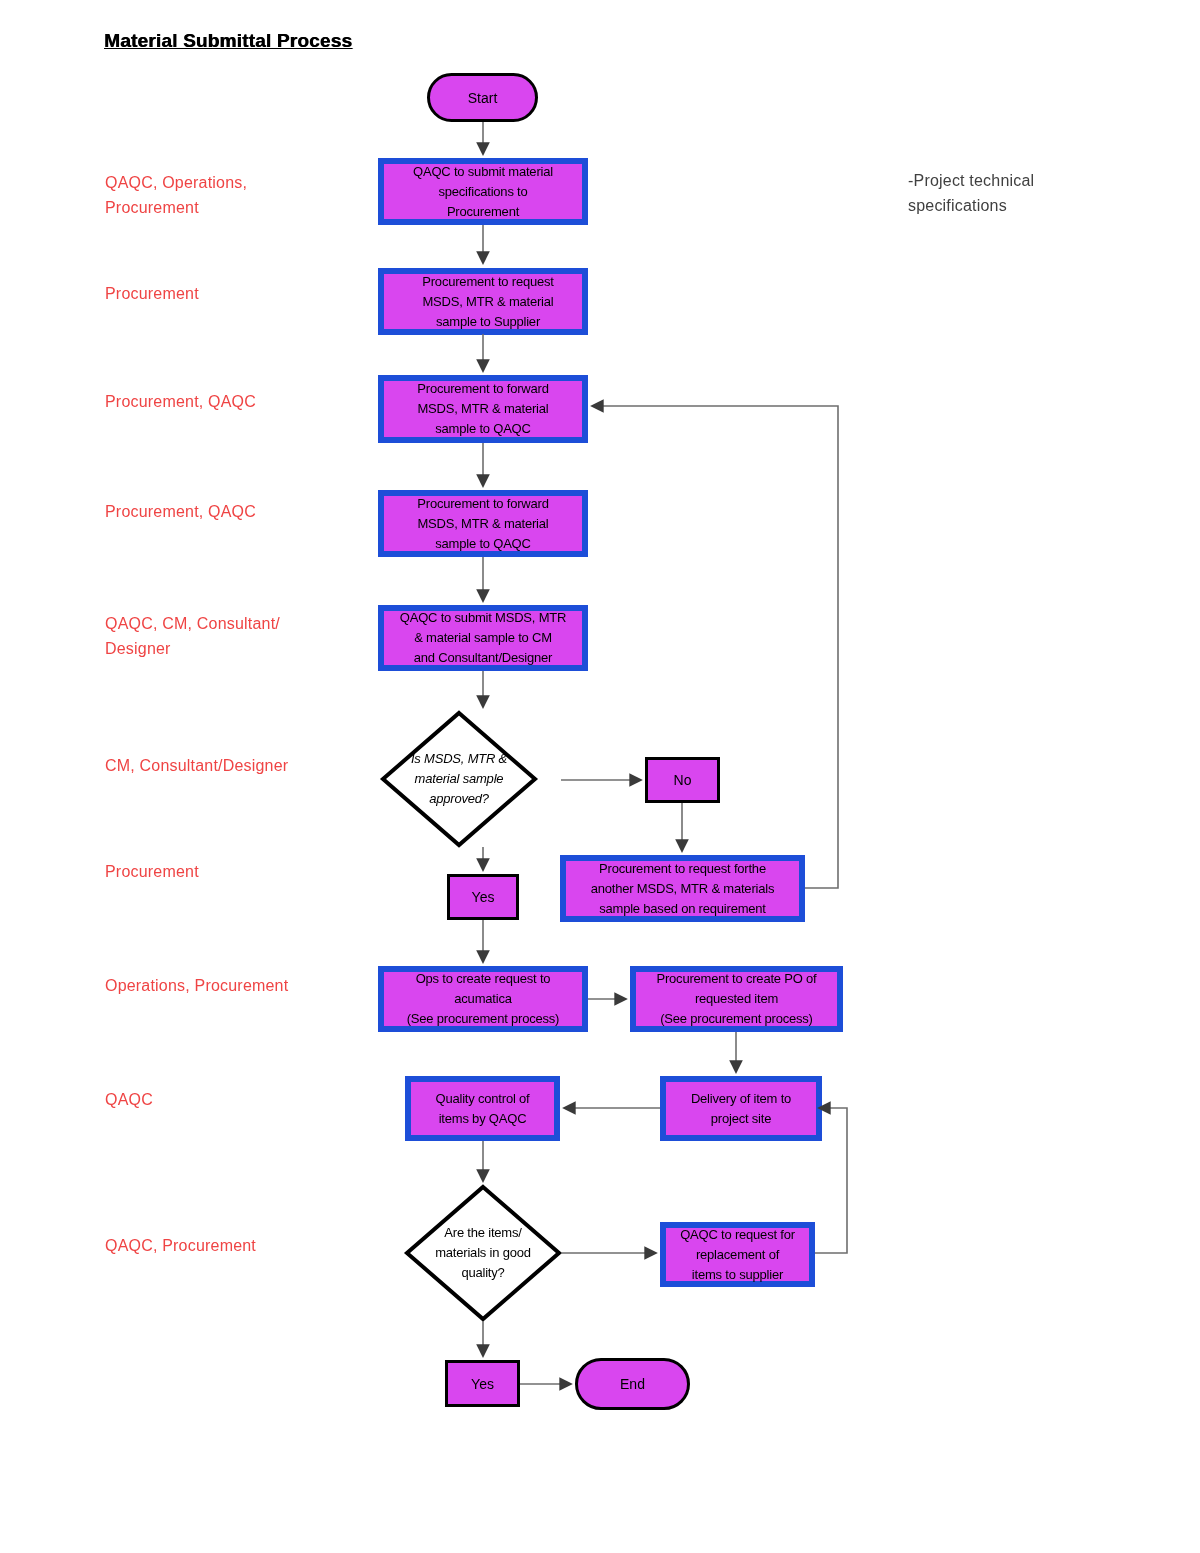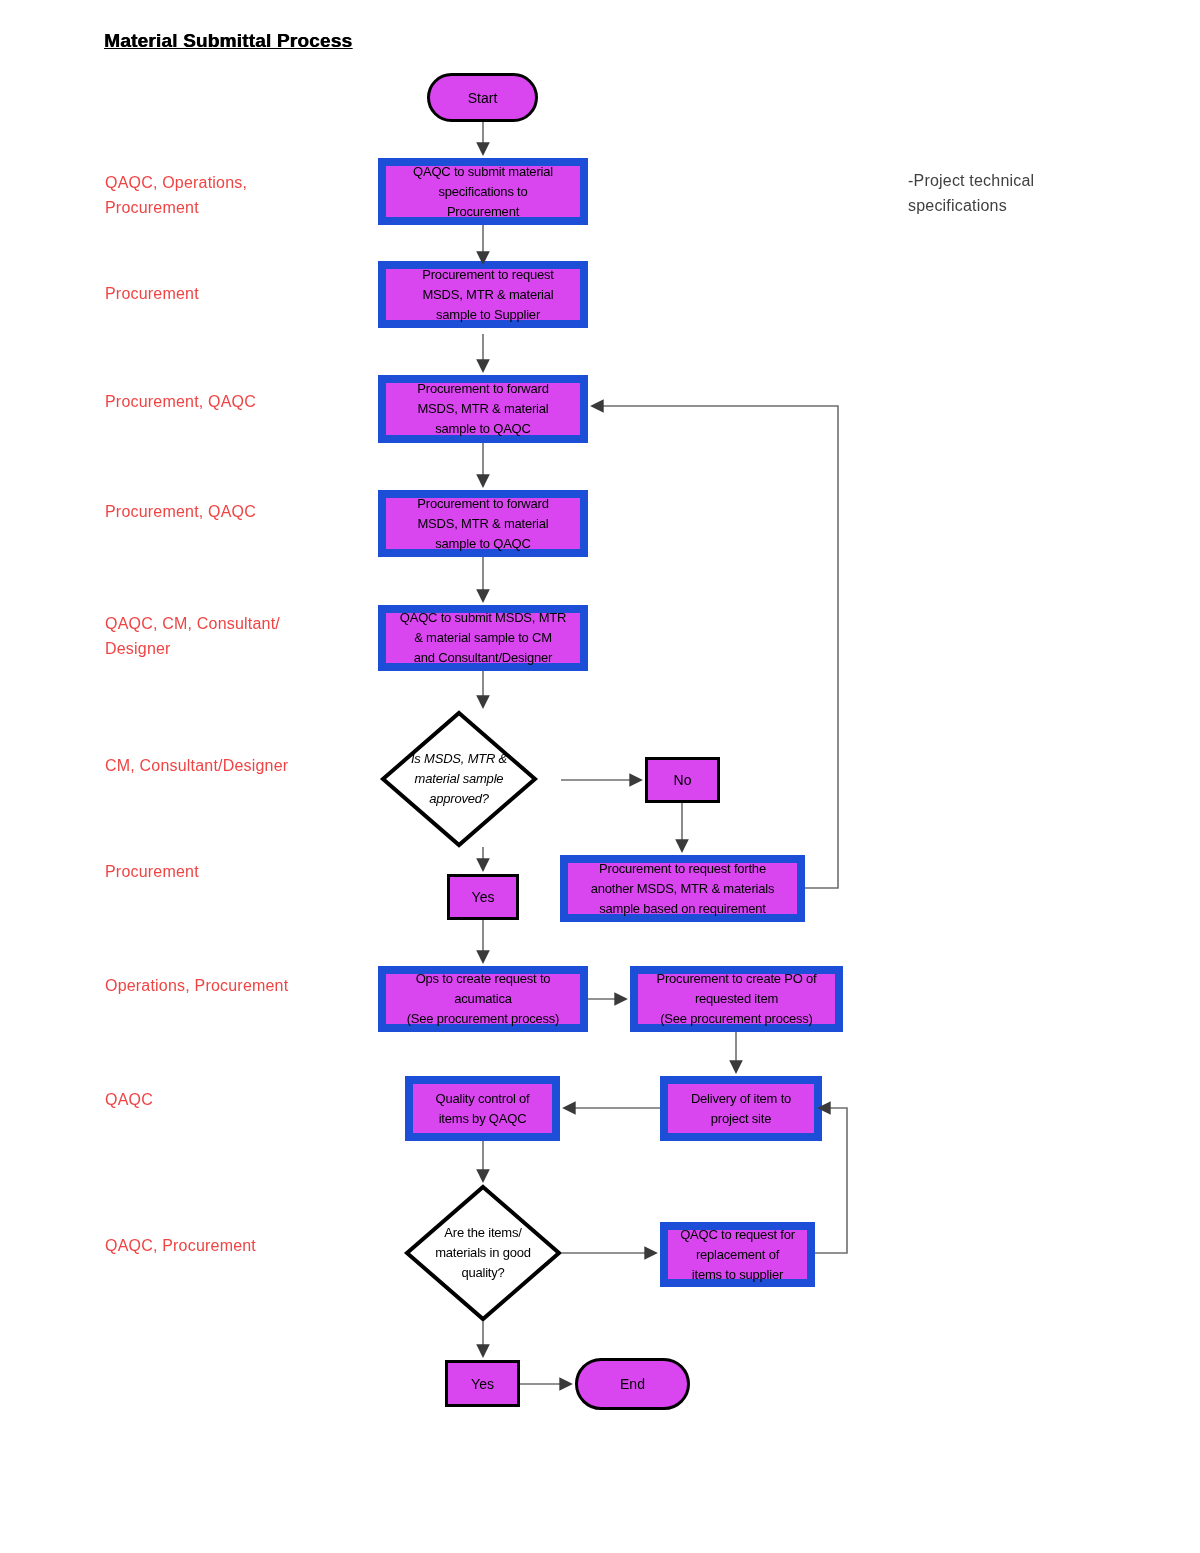--- a/index.html
+++ b/index.html
@@ -13,21 +13,21 @@
     letter-spacing:.2px;color:#000;
     text-shadow:.6px 0 0 #000;
   }
   .node{
     position:absolute;box-sizing:border-box;
     display:flex;align-items:center;justify-content:center;
     text-align:center;background:#d946ef;
     font-size:13px;line-height:20px;letter-spacing:-0.2px;
     white-space:pre-line;
   }
-  .proc{border:8px solid #1d4ed8;}
+  .proc{border:6px solid #1d4ed8;}
   .terminal{border:3px solid #000;border-radius:26px;font-size:14px;letter-spacing:0;}
   .small{border:3px solid #000;font-size:14px;letter-spacing:0;}
   .diamond{position:absolute;}
   .diamond svg{position:absolute;left:0;top:0;overflow:visible;}
   .diamond .dtext{
     position:absolute;left:0;top:0;width:100%;height:100%;
     display:flex;align-items:center;justify-content:center;text-align:center;
     font-size:13px;line-height:20px;letter-spacing:-0.2px;white-space:pre-line;
   }
   .lane-label{
@@ -64,21 +64,21 @@
   <div class="lane-label" style="top:1233px;">QAQC, Procurement</div>
 
   <div class="note" style="top:168px;">-Project technical
 specifications</div>
 
   <div class="nodes">
     <div class="node terminal" style="left:427px;top:73px;width:111px;height:49px;">Start</div>
     <div class="node proc" style="left:378px;top:158px;width:210px;height:67px;">QAQC to submit material
 specifications to
 Procurement</div>
-    <div class="node proc" style="left:378px;top:261px;width:210px;height:67px;padding-left:10px;">Procurement to request
+    <div class="node proc" style="left:378px;top:268px;width:210px;height:67px;padding-left:10px;">Procurement to request
 MSDS, MTR &amp; material
 sample to Supplier</div>
     <div class="node proc" style="left:378px;top:375px;width:210px;height:68px;">Procurement to forward
 MSDS, MTR &amp; material
 sample to QAQC</div>
     <div class="node proc" style="left:378px;top:490px;width:210px;height:67px;">Procurement to forward
 MSDS, MTR &amp; material
 sample to QAQC</div>
     <div class="node proc" style="left:378px;top:605px;width:210px;height:66px;">QAQC to submit MSDS, MTR
 &amp; material sample to CM

